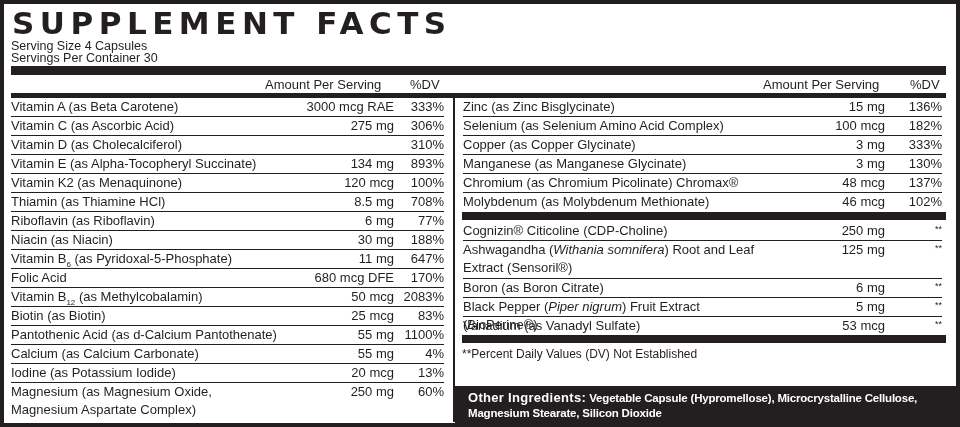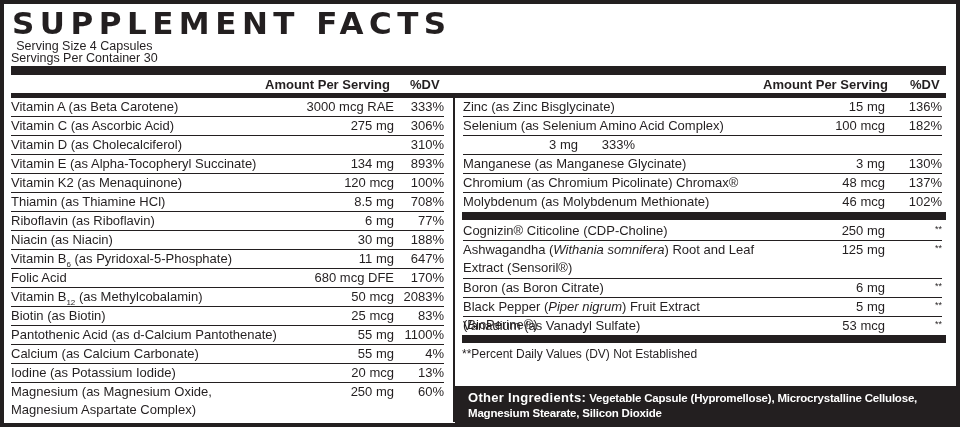--- a/index.html
+++ b/index.html
@@ -13,25 +13,25 @@
     position:absolute; left:4px; top:4px; width:952px; height:419px;
     background:#fff;
   }
   .title {
     position:absolute; left:12px; top:6px;
     font-family:"DejaVu Sans", sans-serif;
     font-weight:bold; font-size:31px; letter-spacing:5.5px; line-height:34px;
     color:#231f20;
   }
   .serving {
-    position:absolute; left:11px; top:40px; font-size:12.5px; line-height:12px;text-align:center;
+    position:absolute; left:11px; top:40px; font-size:12.5px; line-height:12px;
   }
   .thickbar { position:absolute; height:9px; background:#231f20; }
   .colhead {
-    position:absolute; font-weight:bold; font-size:13px; line-height:16px;
+    position:absolute; font-weight:normal; font-size:13px; line-height:16px;
   }
   .col {
     position:absolute;
   }
   .row {
     position:relative; border-bottom:1.5px solid #231f20;
     font-size:13px; line-height:17.5px; height:18px;
     display:flex;
   }
   .row.tall { height:37px; }
@@ -168,20 +168,21 @@
       <div class="name">Zinc (as Zinc Bisglycinate)</div>
       <div class="amt">15 mg</div>
       <div class="dv">136%</div>
     </div>
     <div class="row">
       <div class="name">Selenium (as Selenium Amino Acid Complex)</div>
       <div class="amt">100 mcg</div>
       <div class="dv">182%</div>
     </div>
     <div class="row">
+      <div class="name">Copper (as Copper Glycinate)</div>
       <div class="amt">3 mg</div>
       <div class="dv">333%</div>
     </div>
     <div class="row">
       <div class="name">Manganese (as Manganese Glycinate)</div>
       <div class="amt">3 mg</div>
       <div class="dv">130%</div>
     </div>
     <div class="row">
       <div class="name">Chromium (as Chromium Picolinate) Chromax®</div>

